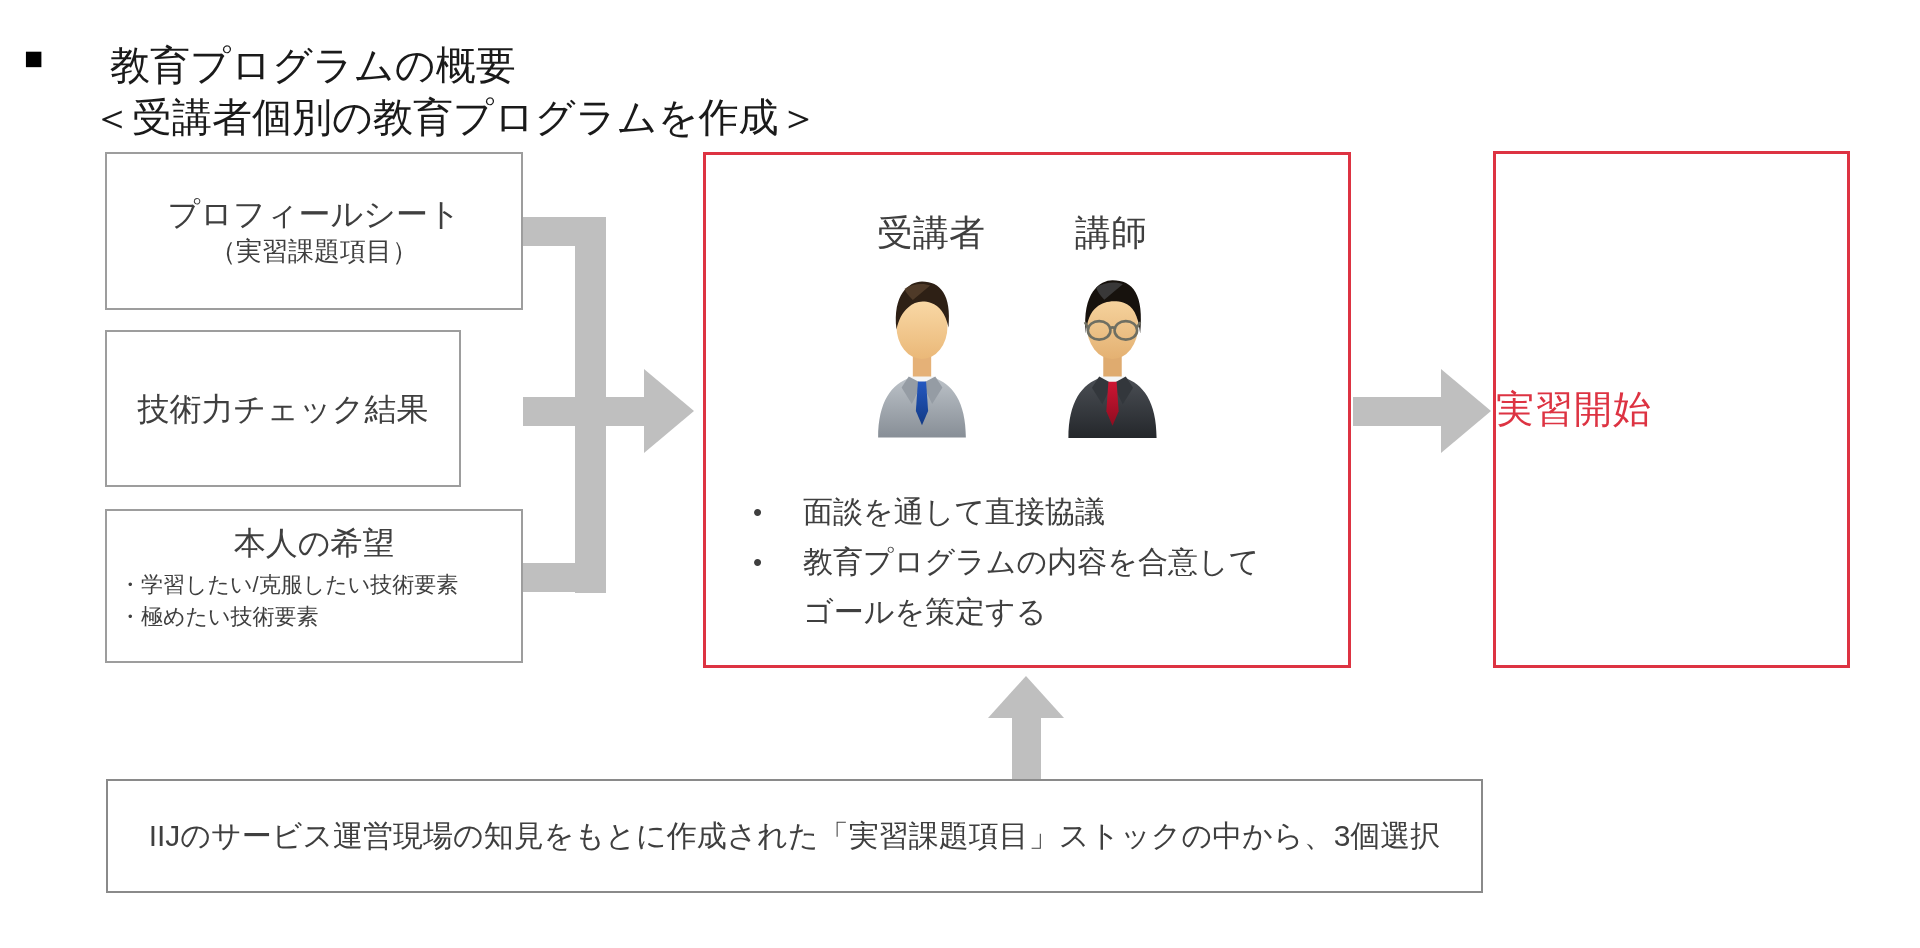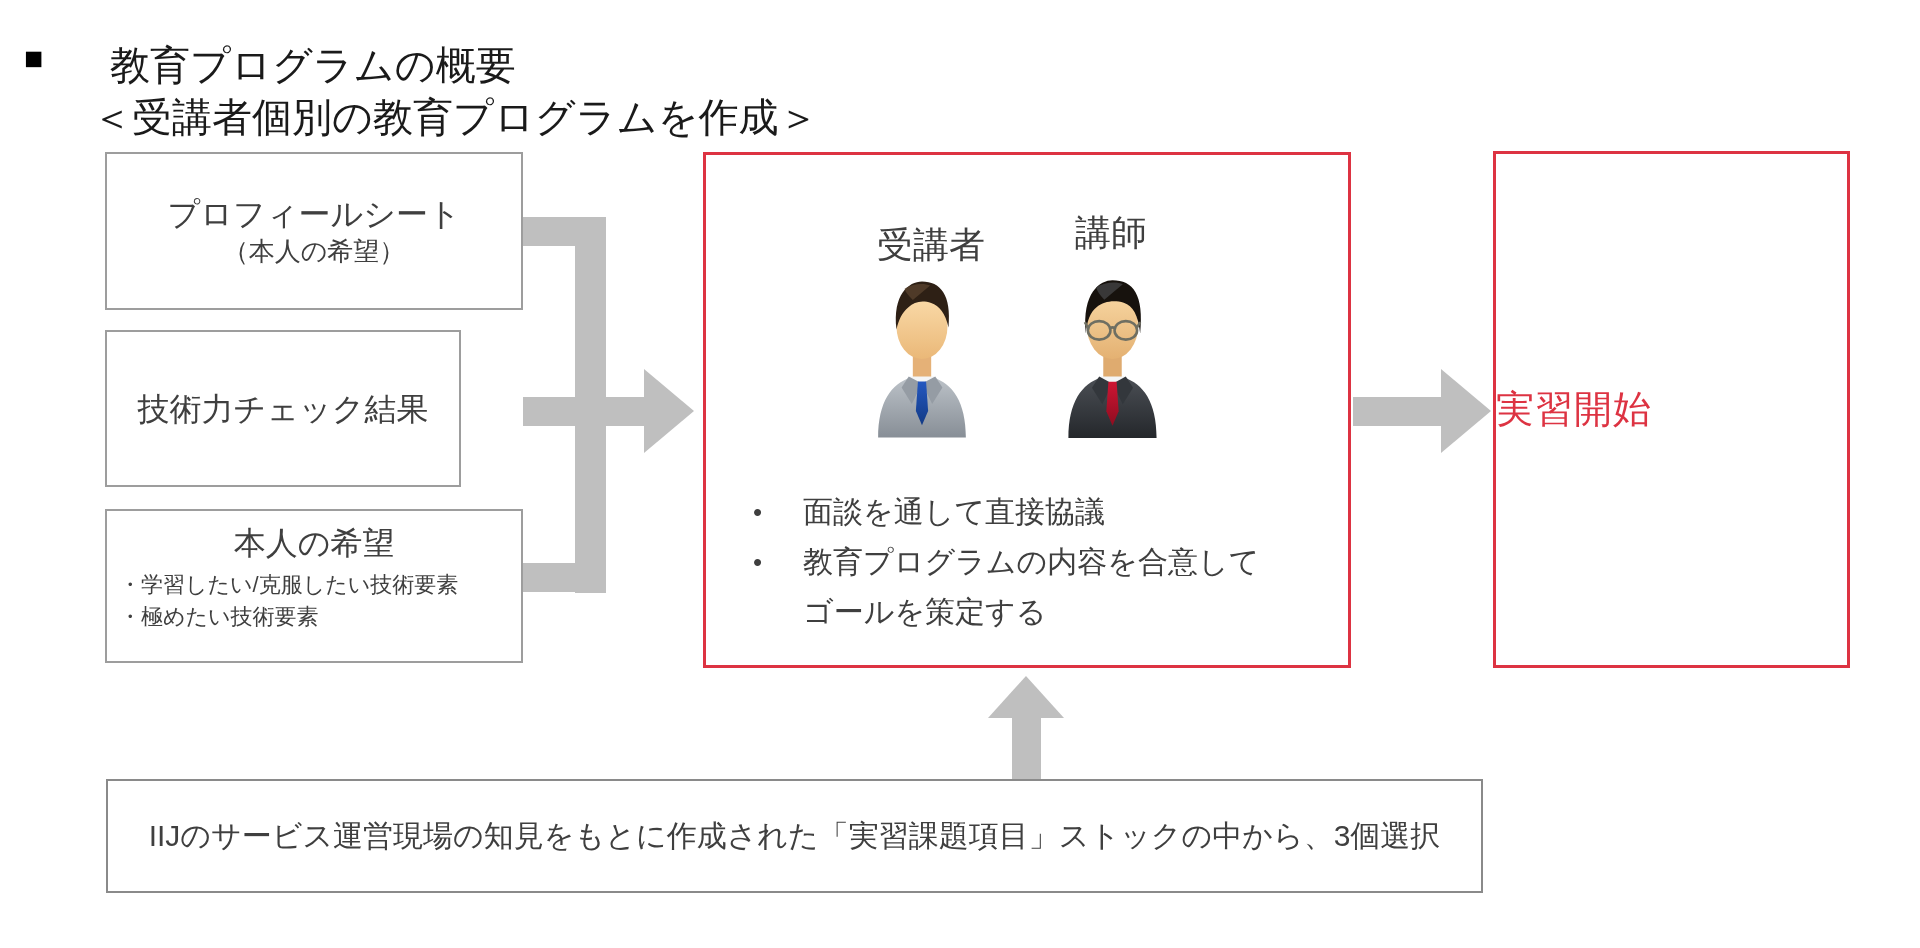--- a/index.html
+++ b/index.html
@@ -42,21 +42,21 @@
   .merge-head{left:644px;top:369px;}
   .flow-shaft{left:1353px;top:397px;width:88px;height:29px;}
   .flow-head{left:1441px;top:369px;}
   .tri-up{position:absolute;width:0;height:0;border-left:38px solid transparent;
     border-right:38px solid transparent;border-bottom:42px solid var(--arrow-gray);}
   .stock-head{left:988px;top:676px;}
   .stock-shaft{left:1012px;top:717px;width:29px;height:63px;}
   
   .meeting-box{left:703px;top:152px;width:648px;height:516px;border:3px solid var(--accent-red);}
   .person-label{position:absolute;width:150px;text-align:center;font-size:36px;color:var(--text-dark);}
-  .participant-label{left:150px;top:66px;}
+  .participant-label{left:150px;top:54px;}
   .instructor-label{left:330px;top:54px;}
   .avatar{position:absolute;display:block;}
   .avatar-participant{left:165px;top:119px;width:102px;height:164px;}
   .avatar-instructor{left:348px;top:119px;width:117px;height:164px;}
   .meeting-bullets{position:absolute;left:47px;top:332px;}
   .mb-row{display:flex;align-items:center;height:50px;}
   .mb-marker{display:inline-block;width:50px;font-size:26px;color:var(--text-dark);}
   .mb-text{font-size:30px;color:var(--text-dark);white-space:nowrap;}
   
   .result-box{left:1493px;top:151px;width:357px;height:517px;border:3px solid var(--accent-red);
@@ -77,21 +77,21 @@
   <h2 class="hdr-subtitle">＜受講者個別の教育プログラムを作成＞</h2>
 
   <div class="arect merge-stub-top"></div>
   <div class="arect merge-vbar"></div>
   <div class="arect merge-stub-bottom"></div>
   <div class="arect merge-shaft"></div>
   <div class="tri-right merge-head"></div>
 
   <div class="box input-box box-profile">
     <div class="box-label">プロフィールシート</div>
-    <div class="box-sublabel">（本人の希望）</div>
+    <div class="box-sublabel">（実習課題項目）</div>
   </div>
 
   <div class="box input-box box-skill">
     <div class="box-label">技術力チェック結果</div>
   </div>
 
   <div class="box input-box box-wish">
     <div class="box-label">本人の希望</div>
     <div class="wish-bullets">
       <div>・学習したい/克服したい技術要素</div>

